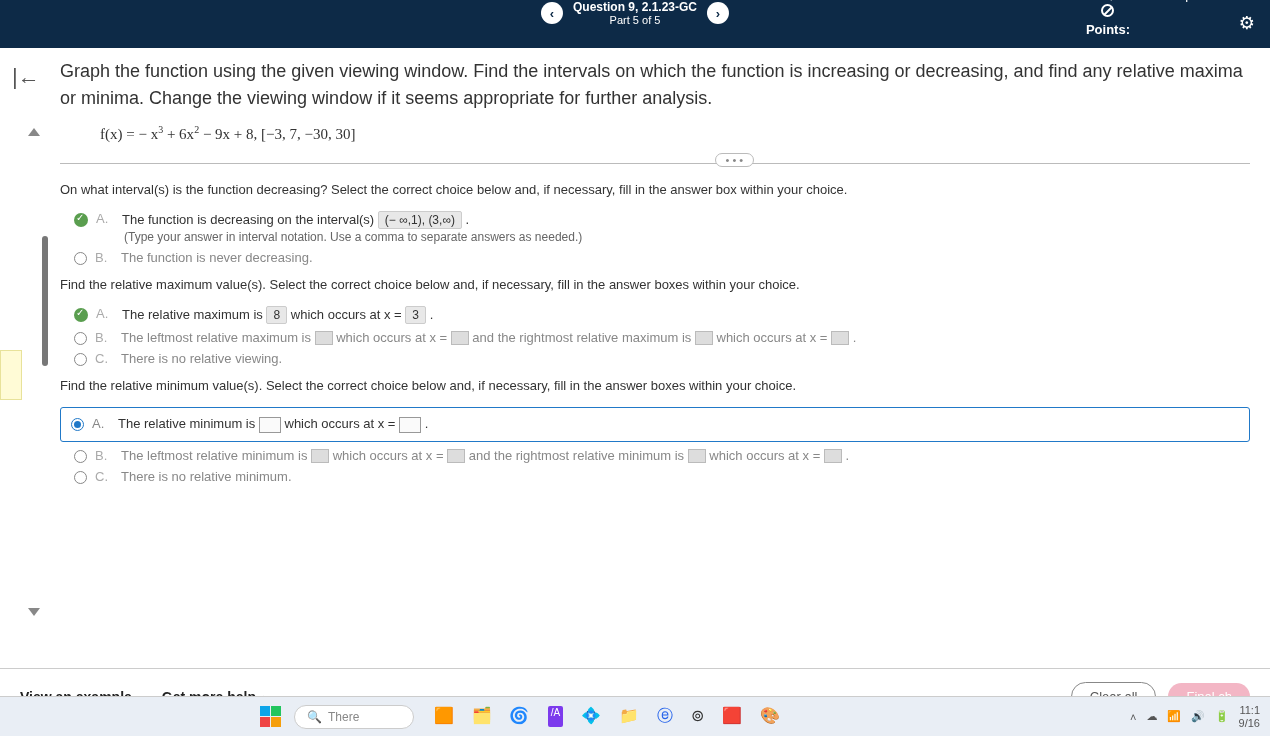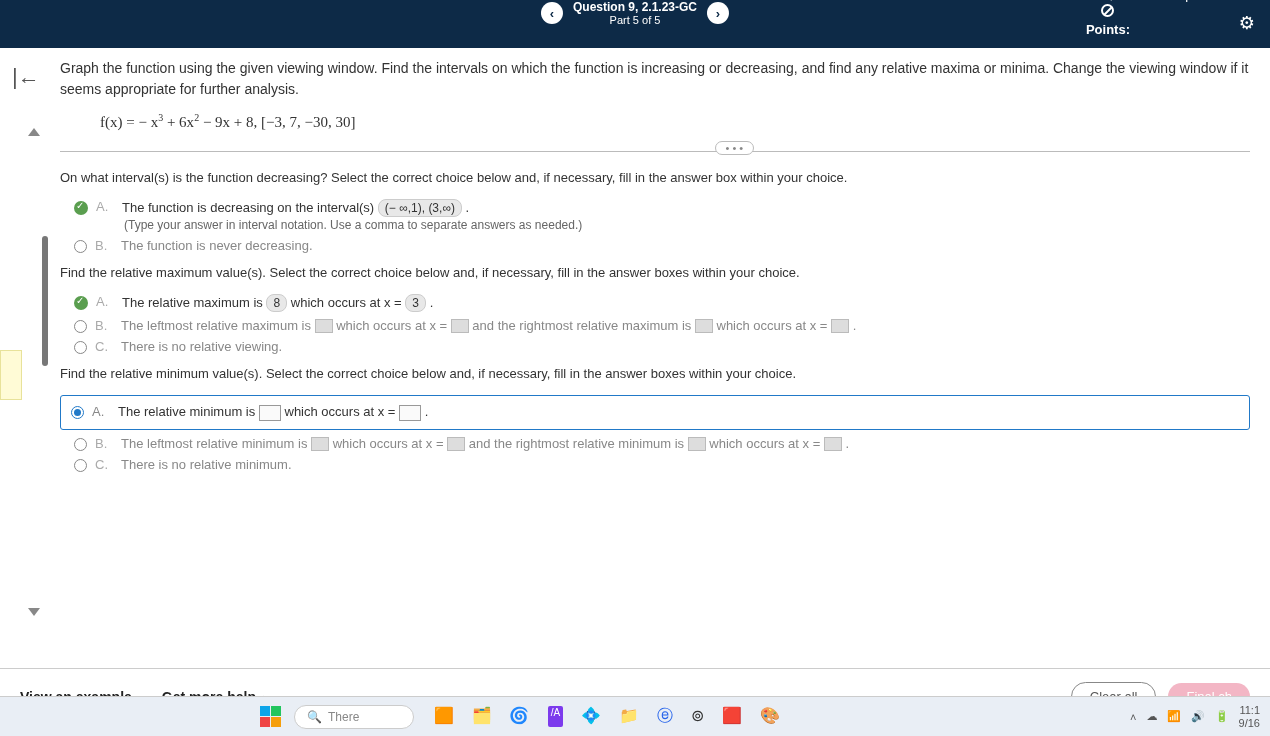--- a/index.html
+++ b/index.html
@@ -88,21 +88,21 @@
 }
 .scroll-ind {
   position: absolute;
   left: 42px;
   top: 188px;
   width: 6px;
   height: 130px;
   background: #777;
   border-radius: 3px;
 }
-.problem-stmt { font-size: 14px; color: #333; line-height: 1.5; }
+.problem-stmt { font-size: 18px; color: #333; line-height: 1.5; }
 .equation { font-family: 'Times New Roman', serif; font-size: 15px; margin: 12px 0 12px 40px;}
 .sup { vertical-align: super; font-size: 10px; }
 .divider {
   border: none;
   border-top: 1px solid #bbb;
   margin: 20px 0 16px 0;
   position: relative;
 }
 .ellipsis-pill {
   position: absolute;
@@ -118,21 +118,21 @@
 }
 .qtext { margin: 10px 0; font-size: 13px; line-height: 1.6;}
 .choice-row { display:flex; align-items:flex-start; gap:8px; margin: 6px 0 6px 14px; font-size: 13px;}
 .choice-letter { color: #888; font-weight: normal; min-width: 18px;}
 .choice-letter.dim { color: #aaa;}
 .radio-dot { width:13px; height:13px; border:1px solid #888; border-radius:50%; background:#fff; flex-shrink:0; margin-top:2px;}
 .radio-dot.selected { border-color:#2179c8;}
 .radio-dot.selected::after { content:""; display:block; width:7px;height:7px;background:#2179c8;border-radius:50%;margin:2px;}
 .check-g { width:14px;height:14px;border-radius:50%;background:#5a9e4f;flex-shrink:0;margin-top:2px;position:relative;}
 .check-g::after{content:"✓";color:#fff;font-size:10px;position:absolute;left:2px;top:-1px;}
-.ans-box-filled { display:inline-block; background:#e8e8e8; border:1px solid #ccc; padding:1px 6px; border-radius:8px; font-size:12px;}
+.ans-box-filled { display:inline-block; background:#e8e8e8; border:1px solid #ccc; padding:1px 6px; border-radius:2px; font-size:12px;}
 .ans-box-empty { display:inline-block; width:22px;height:16px;border:1px solid #999;background:#fafafa;vertical-align:middle;}
 .ans-box-tiny { display:inline-block; width:18px;height:14px;background:#ddd;border:1px solid #bbb;vertical-align:middle;}
 .dimrow { color:#888;}
 .selected-row-border { border:1px solid #2179c8; border-radius:3px; padding:8px 10px; margin:4px 0;}
 .instr { font-size:12px; color:#666; margin-left:2px;text-align:right;}
 .bottom-bar {
   background: #fff;
   height: 56px;
   border-top: 1px solid #ccc;
   display: flex;

